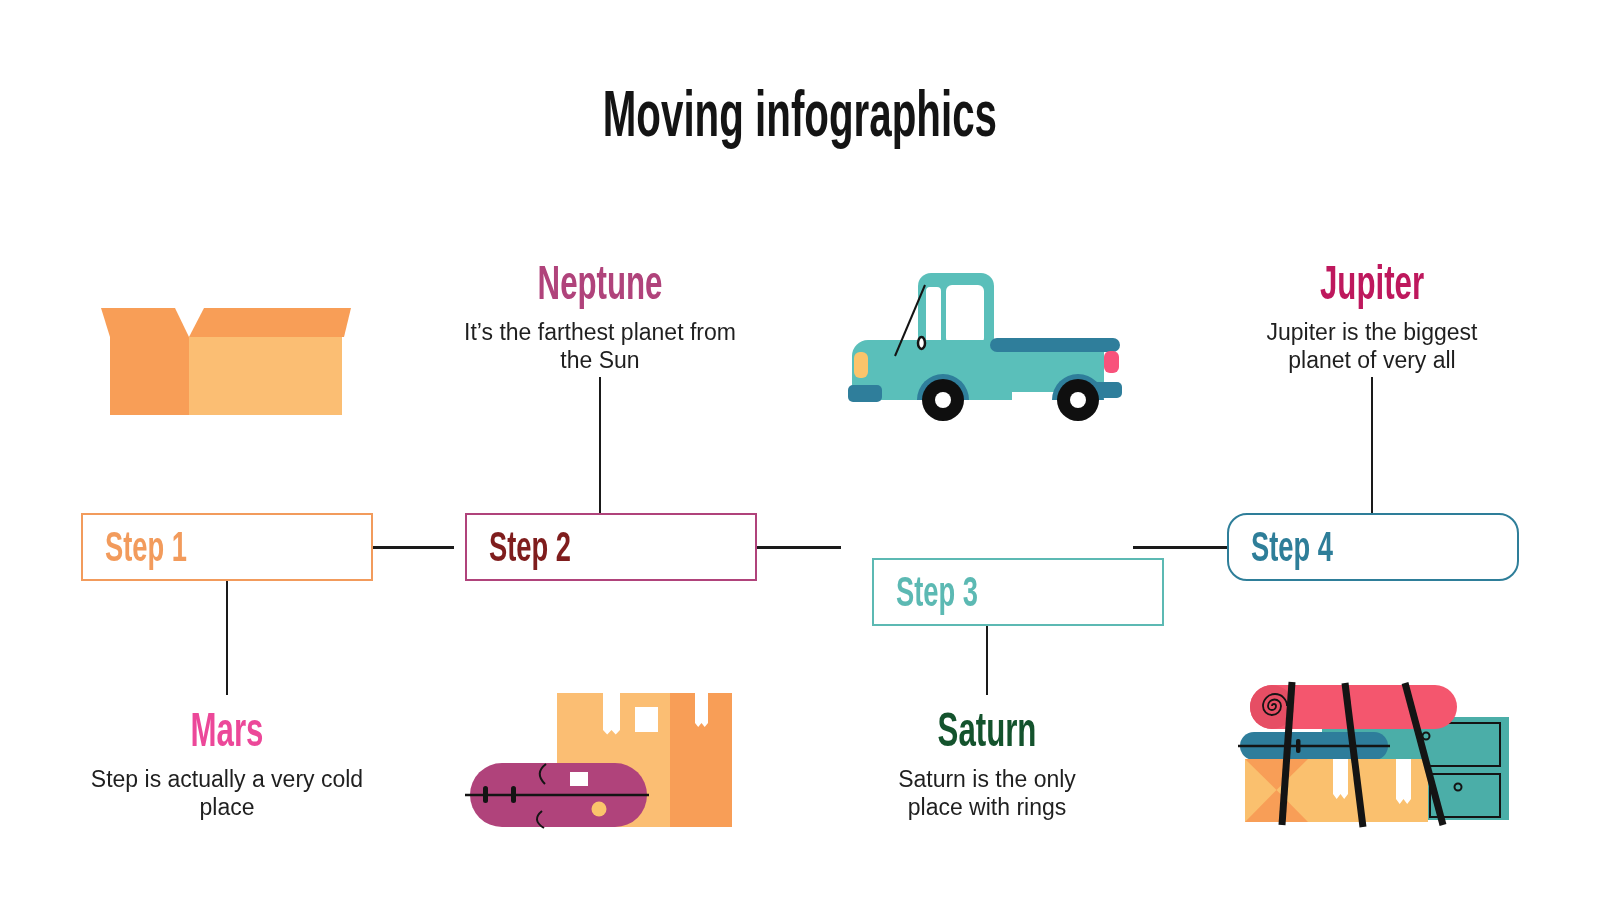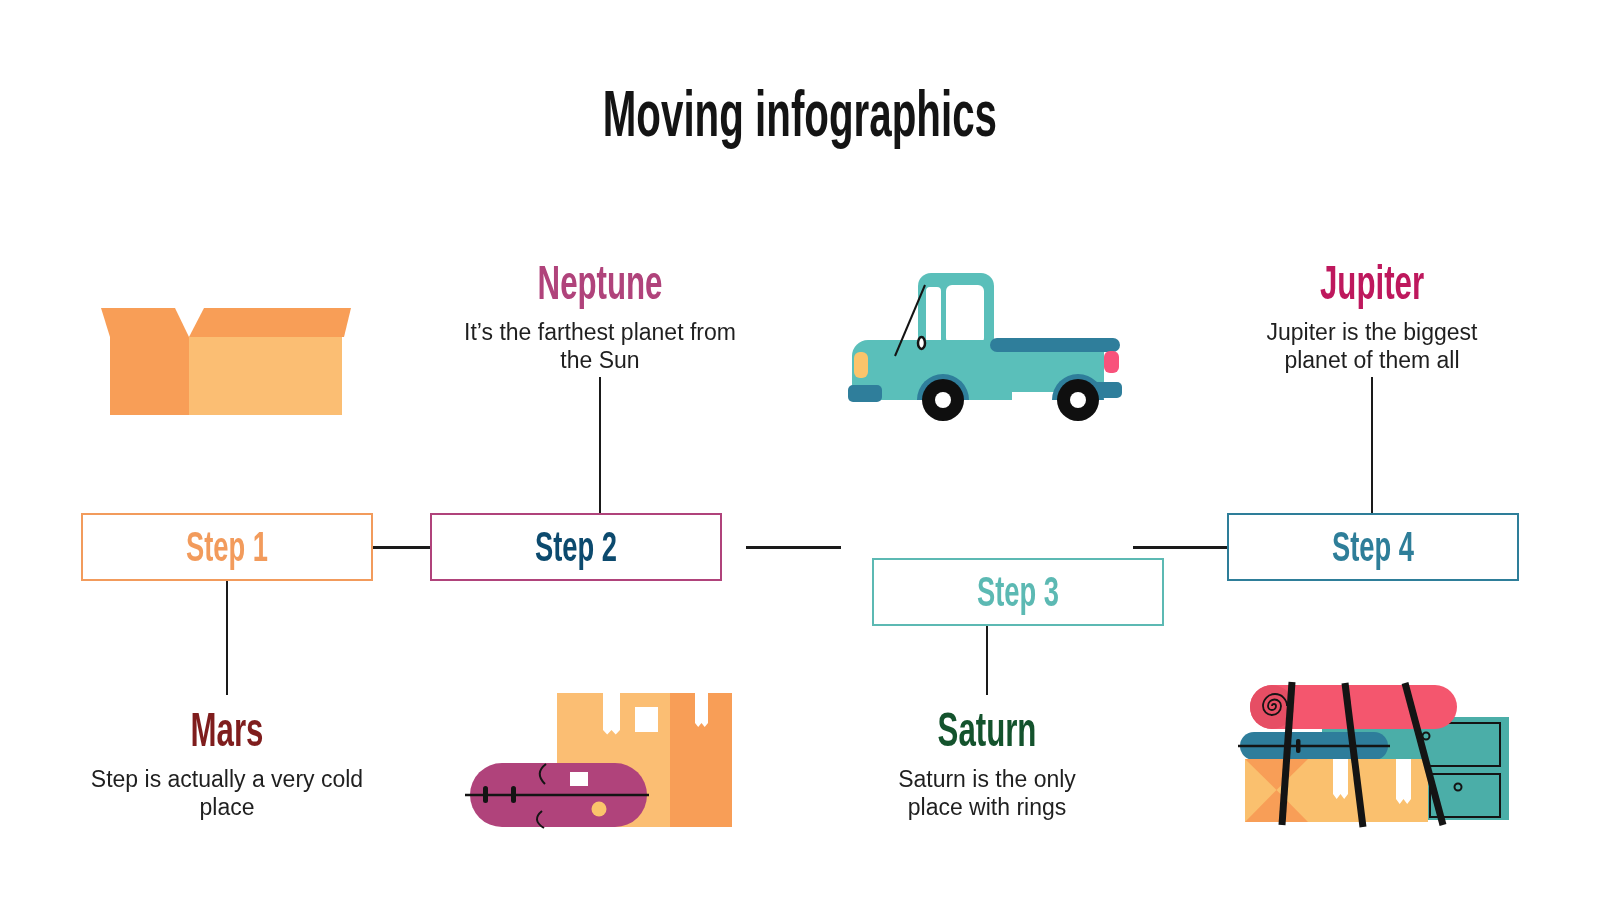--- a/index.html
+++ b/index.html
@@ -10,27 +10,27 @@
   .cond { display:inline-block; transform:scaleX(0.65); transform-origin:center; white-space:nowrap; }
   .cond-title { display:inline-block; transform:scaleX(0.63); transform-origin:center; white-space:nowrap; }
 
   .title {
     position:absolute; top:80px; left:0; width:1600px; text-align:center;
     font-size:64px; line-height:68px; font-weight:bold; color:#141414; margin:0;
   }
 
   .step-box {
     position:absolute; top:513px; width:292px; height:68px; box-sizing:border-box;
-    background:#ffffff; border:2px solid; display:flex; align-items:center; justify-content:center;
+    background:#ffffff; border:2px solid; display:flex; align-items:center; 
   }
   .step-label { font-size:42px; font-weight:bold; }
   .s1 { left:81px;  border-color:#F29B5C; color:#F29B5C; }
-  .s2 { left:430px; border-color:#B0437B; color:#0c4a6e; }
+  .s2 { left:465px; border-color:#B0437B; color:#7f1d1d; }
   .s3 { left:872px; border-color:#5CB9B3; color:#5CB9B3;margin-top:45px; }
-  .s4 { left:1227px; border-color:#2E7E99; color:#2E7E99; }
+  .s4 { left:1227px; border-color:#2E7E99; color:#2E7E99;border-radius:20px; }
 
   .hline { position:absolute; top:546px; height:3px; background:#1A1A1A; }
   .h1 { left:373px; width:81px; }
   .h2 { left:746px; width:95px; }
   .h3 { left:1133px; width:94px; }
 
   .vline { position:absolute; width:2px; background:#1A1A1A; }
   .v1 { left:226px;  top:581px; height:114px; }
   .v2 { left:599px;  top:377px; height:136px; }
   .v3 { left:986px;  top:581px; height:114px; }
@@ -40,21 +40,21 @@
   .detail h3 { font-size:48px; line-height:50px; font-weight:bold; margin:0; }
   .detail p  { font-size:23px; line-height:28px; margin:10px auto 0; color:#1F1F1F;text-align:center; }
   .d1 { left:62px;   top:705px; }
   .d2 { left:435px;  top:258px; }
   .d3 { left:822px;  top:705px; }
   .d4 { left:1207px; top:258px; }
   .d1 p { max-width:280px; }
   .d2 p { max-width:280px; }
   .d3 p { max-width:230px; }
   .d4 p { max-width:265px; }
-  .c1 { color:#7f1d1d; } .c2 { color:#B0437B;text-align:center; } .c3 { color:#14532d; } .c4 { color:#be185d; }
+  .c1 { color:#ec4899; } .c2 { color:#B0437B;text-align:center; } .c3 { color:#14532d; } .c4 { color:#be185d; }
 
   .illus { position:absolute; }
 </style>
 </head>
 <body>
 
 <div class="canvas">
 
   <h1 class="title"><span class="cond-title">Moving infographics</span></h1>
 
@@ -153,16 +153,16 @@
   <div class="detail d2">
     <h3 class="c2"><span class="cond">Neptune</span></h3>
     <p>It’s the farthest planet from the Sun</p>
   </div>
   <div class="detail d3">
     <h3 class="c3"><span class="cond">Saturn</span></h3>
     <p>Saturn is the only place with rings</p>
   </div>
   <div class="detail d4">
     <h3 class="c4"><span class="cond">Jupiter</span></h3>
-    <p>Jupiter is the biggest planet of them all</p>
+    <p>Jupiter is the biggest planet of very all</p>
   </div>
 
 </div>
 
 </body></html>

